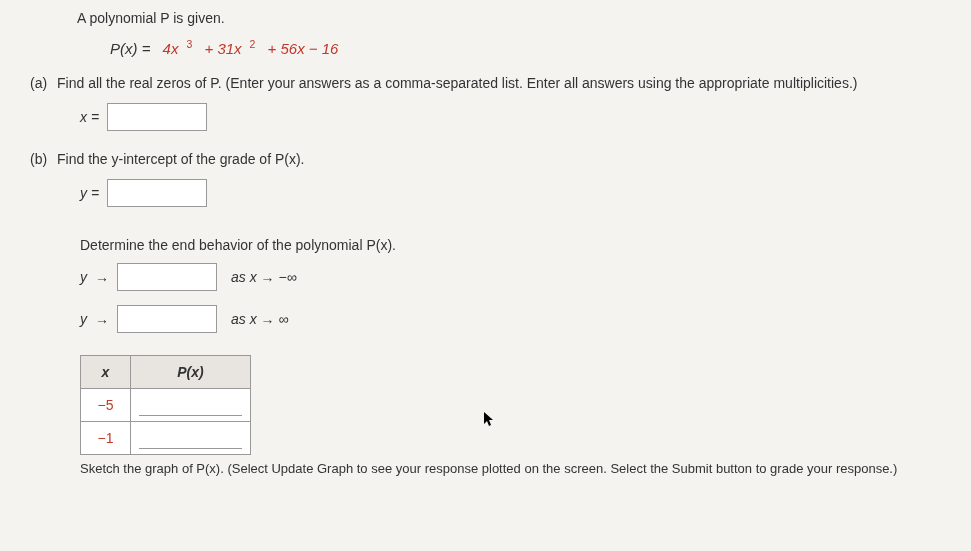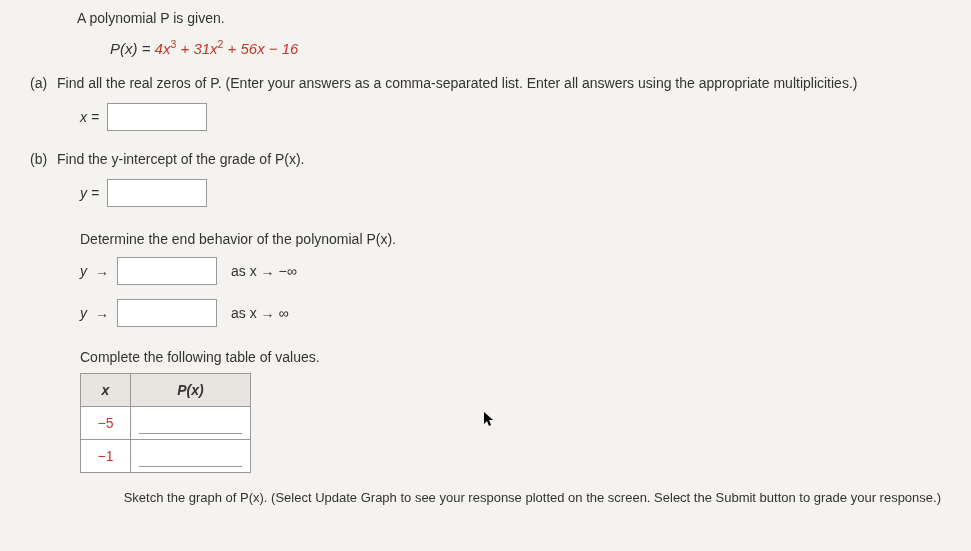--- a/index.html
+++ b/index.html
@@ -14,21 +14,21 @@
       overflow: hidden;
     }
     .intro { margin-bottom: 12px; margin-left: 47px; }
     .poly-eq {
       margin-left: 80px;
       margin-bottom: 18px;
       font-style: italic;
       font-size: 15px;
     }
     .poly-eq sup { font-size: 0.7em; font-style: normal; }
-    .red { color: #c0392b; }
+    .red { color: #c0392b; margin-left: 8px; }
     .part { margin-bottom: 20px; }
     .part-label { display: inline-block; margin-right: 6px; }
     .sub-section {
       margin-left: 50px;
       margin-top: 12px;
     }
     .answer-row {
       display: flex;
       align-items: center;
       gap: 8px;
@@ -37,21 +37,21 @@
     .var-label { font-style: italic; }
     .answer-input {
       border: 1px solid #999;
       background: #fff;
       width: 100px;
       height: 28px;
       padding: 0 6px;
       font-size: 14px;
     }
     .arrow { display: inline-block; width: 14px; text-align: center; }
-    .as-text { margin-left: 6px; }
+    .as-text { margin-left: 6px; font-style: italic; }
     .sub-heading { margin-bottom: 8px; }
     table.value-table {
       border-collapse: collapse;
       margin-top: 8px;
       background: #fff;
     }
     table.value-table th, table.value-table td {
       border: 1px solid #999;
       padding: 8px 14px;
       text-align: center;
@@ -71,21 +71,21 @@
       padding: 4px 8px;
     }
     .table-input {
       border: none;
       border-bottom: 1px solid #999;
       width: 100%;
       height: 22px;
       background: transparent;
       text-align: center;
     }
-    .sketch-line { margin-top: 17px; font-size: 13px; text-align: right; }
+    .sketch-line { margin-top: 6px; font-size: 13px; }
     .cursor {
       position: absolute;
       left: 484px;
       top: 412px;
       width: 12px;
       height: 16px;
       pointer-events: none;
     }
   </style>
 </head>
@@ -111,38 +111,37 @@
 <div class="part">
   <span class="part-label">(b)</span>
   <span>Find the y-intercept of the grade of P(x).</span>
   <div class="sub-section">
     <div class="answer-row">
       <span class="var-label">y =</span>
       <input class="answer-input" type="text" style="">
     </div>
   </div>
 
-  <div class="sub-section" style="margin-top:24px;">
+  <div class="sub-section" style="margin-top:30px;">
     <div class="sub-heading">Determine the end behavior of the polynomial P(x).</div>
     <div class="answer-row">
       <span class="var-label">y</span>
       <span class="arrow">→</span>
       <input class="answer-input" type="text" style="">
       <span class="as-text">as x → −∞</span>
     </div>
     <div class="answer-row" style="margin-top:14px;">
       <span class="var-label">y</span>
       <span class="arrow">→</span>
       <input class="answer-input" type="text" style="">
       <span class="as-text">as x → ∞</span>
     </div>
   </div>
 
   <div class="sub-section" style="margin-top:22px;">
-    <div class="sub-heading">Complete the following table of values.</div>
     <table class="value-table">
       <thead>
         <tr>
           <th>x</th>
           <th>P(x)</th>
         </tr>
       </thead>
       <tbody>
         <tr>
           <td class="xcell">−5</td>

